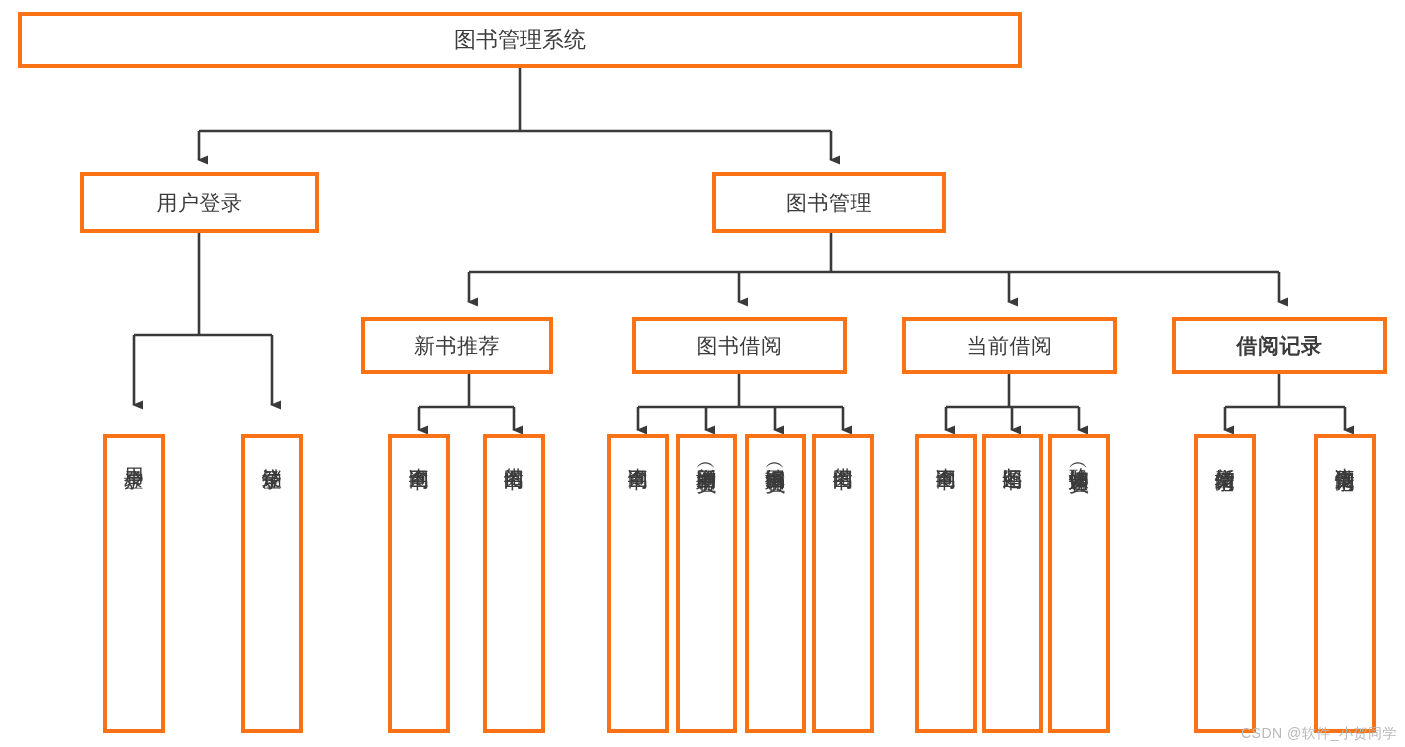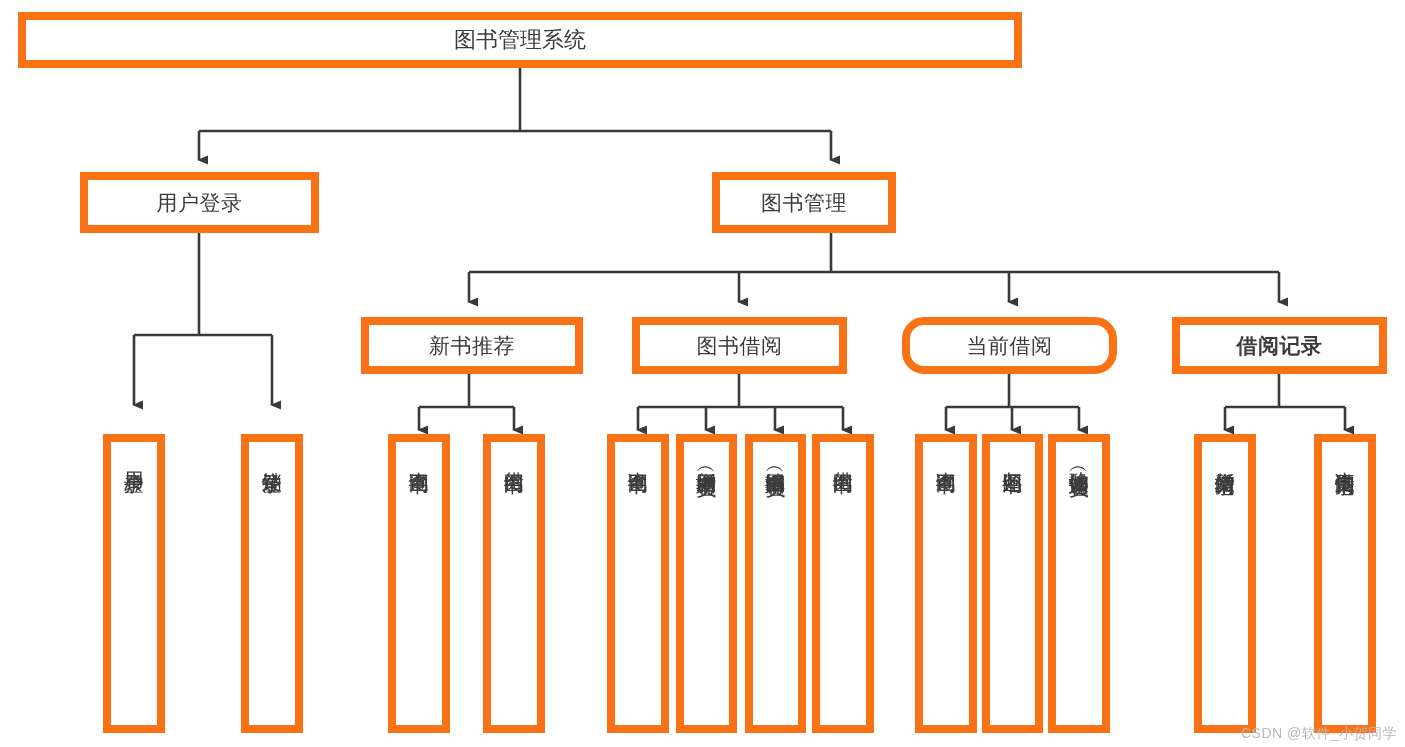--- a/index.html
+++ b/index.html
@@ -21,21 +21,21 @@
     position: absolute;
     left: 0;
     top: 0;
     width: 1405px;
     height: 747px;
     pointer-events: none;
   }
   .node {
     position: absolute;
     box-sizing: border-box;
-    border: 8px solid #f97316;
+    border: 4px solid #f97316;
     background: #ffffff;
     display: flex;
     align-items: center;
     justify-content: center;
     color: #3b3b3b;
     z-index: 2;
   }
   .node.horiz {
     font-size: 21px;
     letter-spacing: 0.5px;
@@ -125,31 +125,31 @@
     </g>
   </svg>
 
   <div class="node root" style="left:18px; top:12px; width:1004px; height:56px;">
     <span>图书管理系统</span>
   </div>
 
   <div class="node horiz" style="left:80px; top:172px; width:239px; height:61px;">
     <span>用户登录</span>
   </div>
-  <div class="node horiz" style="left:712px; top:172px; width:184px; height:61px;">
+  <div class="node horiz" style="left:712px; top:172px; width:234px; height:61px;">
     <span>图书管理</span>
   </div>
 
-  <div class="node horiz" style="left:361px; top:317px; width:222px; height:57px;">
+  <div class="node horiz" style="left:361px; top:317px; width:192px; height:57px;">
     <span>新书推荐</span>
   </div>
   <div class="node horiz" style="left:632px; top:317px; width:215px; height:57px;">
     <span>图书借阅</span>
   </div>
-  <div class="node horiz" style="left:902px; top:317px; width:215px; height:57px;border-radius:22px;">
+  <div class="node horiz" style="left:902px; top:317px; width:215px; height:57px;">
     <span>当前借阅</span>
   </div>
   <div class="node horiz" style="left:1172px; top:317px; width:215px; height:57px;font-weight:bold;">
     <span>借阅记录</span>
   </div>
 
   <div class="node vert" style="left:103px; top:434px; width:62px; height:299px;">
     <span class="vlabel">用户登录</span>
   </div>
   <div class="node vert" style="left:241px; top:434px; width:62px; height:299px;">

